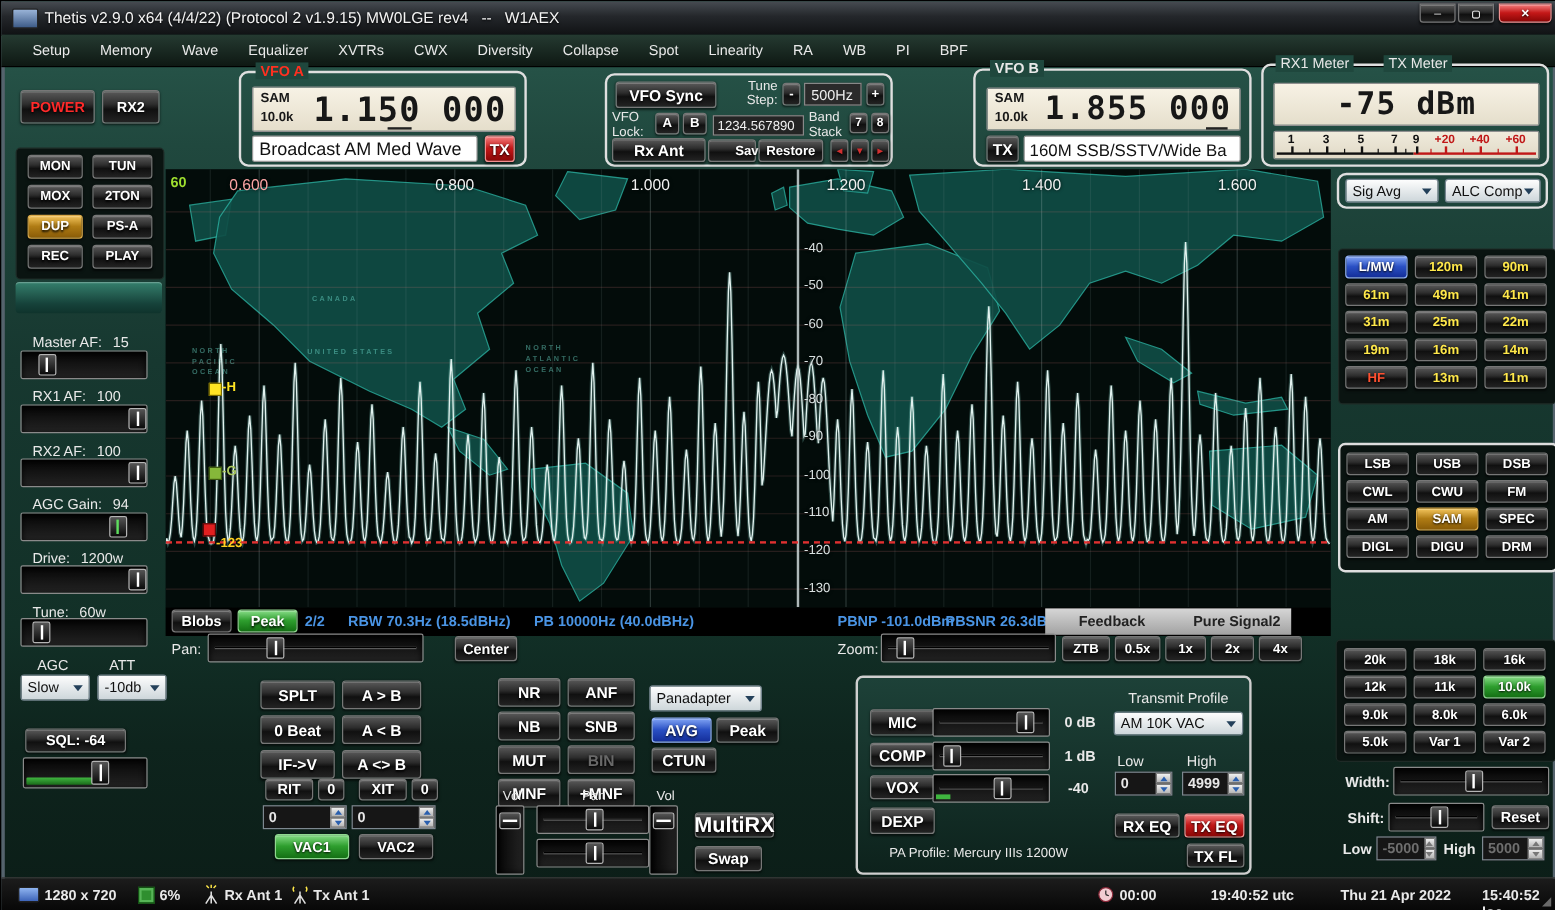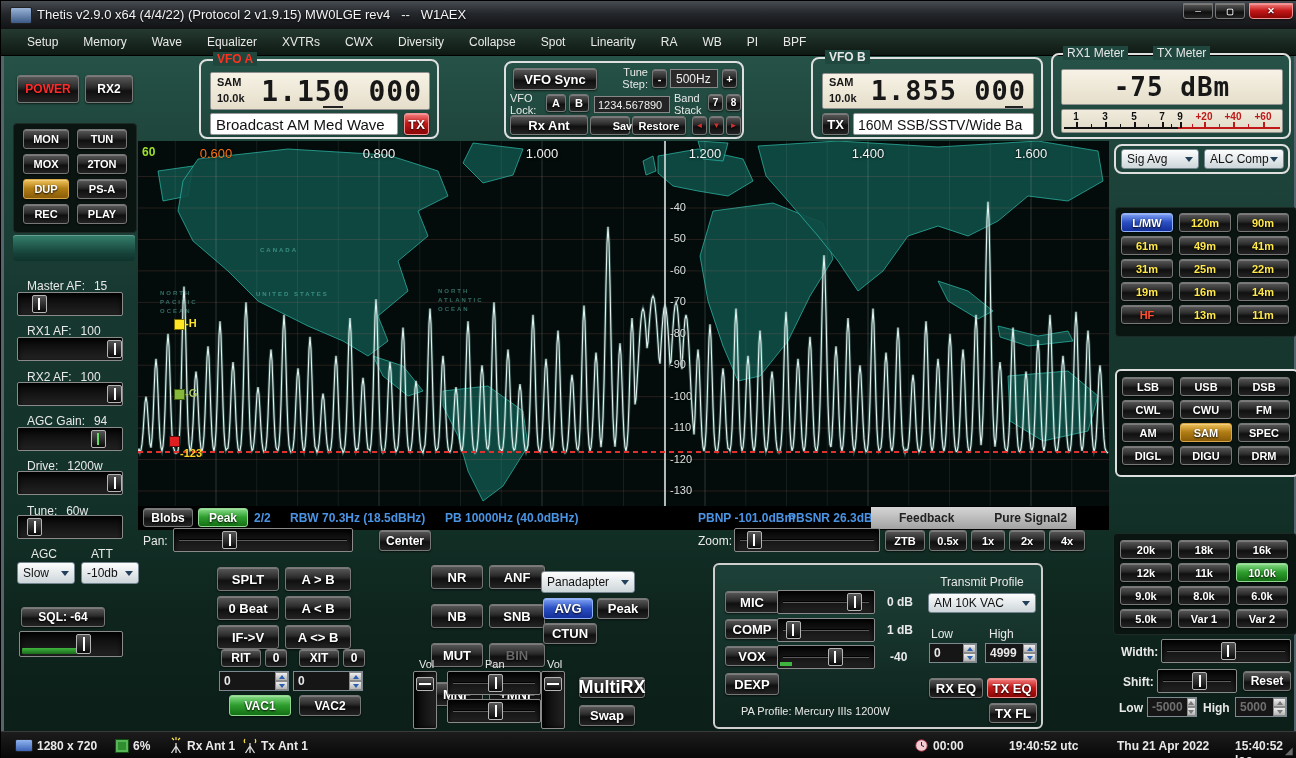--- a/index.html
+++ b/index.html
@@ -277,21 +277,21 @@
         <line x1="0" y1="255.664" x2="971" y2="255.664" stroke="rgba(205,115,115,.18)" stroke-width="1"></line>
         <line x1="0" y1="287.108" x2="971" y2="287.108" stroke="rgba(205,115,115,.18)" stroke-width="1"></line>
         <line x1="0" y1="318.552" x2="971" y2="318.552" stroke="rgba(205,115,115,.18)" stroke-width="1"></line>
         <line x1="0" y1="349.996" x2="971" y2="349.996" stroke="rgba(205,115,115,.18)" stroke-width="1"></line>
         <polyline points="0,312.2 1,307.7 2,311.3 3,308.9 4,303.0 5,291.9 6,276.3 7,261.7 8,255.7 9,261.7 10,276.3 11,291.9 12,303.0 13,306.7 14,296.9 15,278.3 16,252.3 17,228.0 18,217.9 19,228.0 20,252.3 21,278.3 22,296.9 23,306.7 24,309.9 25,305.2 26,292.8 27,269.2 28,236.3 29,205.6 30,192.8 31,205.6 32,236.3 33,269.2 34,292.8 35,305.2 36,307.8 37,311.8 38,312.1 39,311.6 40,309.5 41,302.5 42,285.1 43,252.2 44,206.4 45,163.5 46,145.6 47,163.5 48,206.4 49,252.2 50,285.1 51,302.5 52,309.5 53,307.5 54,298.9 55,282.8 56,260.3 57,239.3 58,230.5 59,239.3 60,260.3 61,282.8 62,298.9 63,307.5 64,310.5 65,306.0 66,294.8 67,273.7 68,244.3 69,216.8 70,205.4 71,216.8 72,244.3 73,273.7 74,294.8 75,306.0 76,310.0 77,304.5 78,290.7 79,264.7 80,228.4 81,194.4 82,180.2 83,194.4 84,228.4 85,264.7 86,290.7 87,304.5 88,309.4 89,307.8 90,306.9 91,297.4 92,279.4 93,254.3 94,230.8 95,221.1 96,230.8 97,254.3 98,279.4 99,297.4 100,306.9 101,310.7 102,309.7 103,303.4 104,287.7 105,257.9 106,216.4 107,177.5 108,161.3 109,177.5 110,216.4 111,257.9 112,287.7 113,303.4 114,309.7 115,308.4 116,301.5 117,288.5 118,270.3 119,253.3 120,246.2 121,253.3 122,270.3 123,288.5 124,301.5 125,308.4 126,311.1 127,310.5 128,306.2 129,295.4 130,274.9 131,246.3 132,219.6 133,208.5 134,219.6 135,246.3 136,274.9 137,295.4 138,306.2 139,308.7 140,309.3 141,304.1 142,289.7 143,262.4 144,224.4 145,188.7 146,173.9 147,188.7 148,224.4 149,262.4 150,289.7 151,304.1 152,309.2 153,311.5 154,310.8 155,307.3 156,298.4 157,281.7 158,258.3 159,236.5 160,227.4 161,236.5 162,258.3 163,281.7 164,298.4 165,307.3 166,310.3 167,305.4 168,293.3 169,270.3 170,238.3 171,208.4 172,195.9 173,208.4 174,238.3 175,270.3 176,293.3 177,305.4 178,308.0 179,311.3 180,308.8 181,302.5 182,290.7 183,274.3 184,258.9 185,252.5 186,258.9 187,274.3 188,290.7 189,302.5 190,308.8 191,311.3 192,310.6 193,306.5 194,296.4 195,277.1 196,250.3 197,225.2 198,214.8 199,225.2 200,250.3 201,277.1 202,296.4 203,306.5 204,307.9 205,311.7 206,310.0 207,304.3 208,290.2 209,263.5 210,226.4 211,191.5 212,177.1 213,191.5 214,226.4 215,263.5 216,290.2 217,304.3 218,310.0 219,307.7 220,307.8 221,300.0 222,285.1 223,264.3 224,244.9 225,236.8 226,244.9 227,264.3 228,285.1 229,300.0 230,307.8 231,308.4 232,309.7 233,303.2 234,287.2 235,256.7 236,214.4 237,174.7 238,158.2 239,174.7 240,214.4 241,256.7 242,287.2 243,303.2 244,309.7 245,311.7 246,310.6 247,306.9 248,297.4 249,279.4 250,254.3 251,230.8 252,221.1 253,230.8 254,254.3 255,279.4 256,297.4 257,306.9 258,310.7 259,308.7 260,304.9 261,291.8 262,266.9 263,232.3 264,200.0 265,186.5 266,200.0 267,232.3 268,266.9 269,291.8 270,304.9 271,310.1 272,311.0 273,308.0 274,300.5 275,286.2 276,266.3 277,247.7 278,239.9 279,247.7 280,266.3 281,286.2 282,300.5 283,308.0 284,310.0 285,311.7 286,307.5 287,303.8 288,288.7 289,260.1 290,220.4 291,183.1 292,167.6 293,183.1 294,220.4 295,260.1 296,288.7 297,303.8 298,309.8 299,308.4 300,306.5 301,296.4 302,277.1 303,250.3 304,225.2 305,214.8 306,225.2 307,250.3 308,277.1 309,296.4 310,306.5 311,310.6 312,311.1 313,308.4 314,301.5 315,288.5 316,270.3 317,253.3 318,246.2 319,253.3 320,270.3 321,288.5 322,301.5 323,308.4 324,310.0 325,304.5 326,290.7 327,264.7 328,228.4 329,194.4 330,180.2 331,194.4 332,228.4 333,264.7 334,290.7 335,304.5 336,310.0 337,311.8 338,310.8 339,307.1 340,297.9 341,280.5 342,256.3 343,233.7 344,224.2 345,233.7 346,256.3 347,280.5 348,297.9 349,307.1 350,308.1 351,303.4 352,287.7 353,257.9 354,216.4 355,177.5 356,161.3 357,177.5 358,216.4 359,257.9 360,287.7 361,303.4 362,308.3 363,308.4 364,310.5 365,306.2 366,295.4 367,274.9 368,246.3 369,219.6 370,208.5 371,219.6 372,246.3 373,274.9 374,295.4 375,306.2 376,309.0 377,308.2 378,301.0 379,287.3 380,268.3 381,250.5 382,243.1 383,250.5 384,268.3 385,287.3 386,301.0 387,308.2 388,311.1 389,308.0 390,304.1 391,289.7 392,262.4 393,224.4 394,188.7 395,173.9 396,188.7 397,224.4 398,262.4 399,289.7 400,304.1 401,309.2 402,310.7 403,306.7 404,296.9 405,278.3 406,252.3 407,228.0 408,217.9 409,228.0 410,252.3 411,278.3 412,296.9 413,306.7 414,310.2 415,305.1 416,292.3 417,268.1 418,234.3 419,202.8 420,189.6 421,202.8 422,234.3 423,268.1 424,292.3 425,305.1 426,310.2 427,311.8 428,310.9 429,307.6 430,299.5 431,283.9 432,262.3 433,242.1 434,233.7 435,242.1 436,262.3 437,283.9 438,299.5 439,307.6 440,309.0 441,303.6 442,288.2 443,259.0 444,218.4 445,180.3 446,164.5 447,180.3 448,218.4 449,259.0 450,288.2 451,303.6 452,309.8 453,306.4 454,295.9 455,276.0 456,248.3 457,222.4 458,211.6 459,222.4 460,248.3 461,276.0 462,295.9 463,306.2 464,296.5 465,276.6 466,242.9 467,195.9 468,143.8 469,102.0 470,85.9 471,102.0 472,143.8 473,195.9 474,242.9 475,276.6 476,296.5 477,305.8 478,294.3 479,272.6 480,242.3 481,214.0 482,202.2 483,214.0 484,242.3 485,272.6 486,294.3 487,305.8 488,310.0 489,304.3 490,290.2 491,263.5 492,226.4 493,191.5 494,177.1 495,191.5 496,226.4 497,263.5 498,258.0 499,241.9 500,224.5 501,207.2 502,191.4 503,178.7 504,170.5 505,167.6 506,170.5 507,178.7 508,191.4 509,207.2 510,201.2 511,186.4 512,173.5 513,163.5 514,157.2 515,155.0 516,157.2 517,163.5 518,173.5 519,186.4 520,201.2 521,216.9 522,222.6 523,204.9 524,188.8 525,175.8 526,167.4 527,164.5 528,167.4 529,175.8 530,188.8 531,204.9 532,222.6 533,220.7 534,202.7 535,186.2 536,172.9 537,164.3 538,161.3 539,164.3 540,172.9 541,186.2 542,202.7 543,220.7 544,228.3 545,207.8 546,190.2 547,178.2 548,173.9 549,178.2 550,190.2 551,207.8 552,228.3 553,248.9 554,267.3 555,282.3 556,293.5 557,274.9 558,246.3 559,219.6 560,208.5 561,219.6 562,246.3 563,274.9 564,295.4 565,306.2 566,310.1 567,304.7 568,291.3 569,265.8 570,230.3 571,197.2 572,183.3 573,197.2 574,230.3 575,265.8 576,291.3 577,304.7 578,310.1 579,310.8 580,307.3 581,298.4 582,281.7 583,258.3 584,236.5 585,227.4 586,236.5 587,258.3 588,281.7 589,298.4 590,307.3 591,307.9 592,309.8 593,303.8 594,288.7 595,260.1 596,220.4 597,183.1 598,167.6 599,183.1 600,220.4 601,260.1 602,288.7 603,303.8 604,309.8 605,306.5 606,296.4 607,277.1 608,250.3 609,225.2 610,214.8 611,225.2 612,250.3 613,277.1 614,296.4 615,306.5 616,310.2 617,305.1 618,292.3 619,268.1 620,234.3 621,202.8 622,189.6 623,202.8 624,234.3 625,268.1 626,292.3 627,305.1 628,310.2 629,307.5 630,298.9 631,282.8 632,260.3 633,239.3 634,230.5 635,239.3 636,260.3 637,282.8 638,298.9 639,307.5 640,310.9 641,311.7 642,309.9 643,304.0 644,289.2 645,261.3 646,222.4 647,185.9 648,170.8 649,185.9 650,222.4 651,261.3 652,289.2 653,304.0 654,309.9 655,306.7 656,296.9 657,278.3 658,252.3 659,228.0 660,217.9 661,228.0 662,252.3 663,278.3 664,296.9 665,306.7 666,310.3 667,305.4 668,293.3 669,270.3 670,238.3 671,208.4 672,195.9 673,208.4 674,238.3 675,270.3 676,293.3 677,305.4 678,309.6 679,309.4 680,303.6 681,289.6 682,262.9 683,221.6 684,172.3 685,130.6 686,114.2 687,130.6 688,172.3 689,221.6 690,262.9 691,289.6 692,303.6 693,306.0 694,294.8 695,273.7 696,244.3 697,216.8 698,205.4 699,216.8 700,244.3 701,273.7 702,294.8 703,306.0 704,310.0 705,304.3 706,290.2 707,263.5 708,226.4 709,191.5 710,177.1 711,191.5 712,226.4 713,263.5 714,290.2 715,304.3 716,310.0 717,307.1 718,297.9 719,280.5 720,256.3 721,233.7 722,224.2 723,233.7 724,256.3 725,280.5 726,297.9 727,307.1 728,310.8 729,309.8 730,303.8 731,288.7 732,260.1 733,220.4 734,183.1 735,167.6 736,183.1 737,220.4 738,260.1 739,288.7 740,303.8 741,309.8 742,308.2 743,306.4 744,295.9 745,276.0 746,248.3 747,222.4 748,211.6 749,222.4 750,248.3 751,276.0 752,295.9 753,306.4 754,310.1 755,304.9 756,291.8 757,266.9 758,232.3 759,200.0 760,186.5 761,200.0 762,232.3 763,266.9 764,291.8 765,304.9 766,308.6 767,311.8 768,308.4 769,309.2 770,307.6 771,299.5 772,283.9 773,262.3 774,242.1 775,233.7 776,242.1 777,262.3 778,283.9 779,299.5 780,307.6 781,310.9 782,309.1 783,304.5 784,290.7 785,264.7 786,228.4 787,194.4 788,180.2 789,194.4 790,228.4 791,264.7 792,290.7 793,304.5 794,310.0 795,306.7 796,296.9 797,278.3 798,252.3 799,228.0 800,217.9 801,228.0 802,252.3 803,278.3 804,296.9 805,306.7 806,310.2 807,305.2 808,292.8 809,269.2 810,236.3 811,205.6 812,192.8 813,205.6 814,236.3 815,269.2 816,292.8 817,305.2 818,310.2 819,310.5 820,306.2 821,295.4 822,274.9 823,246.3 824,219.6 825,208.5 826,219.6 827,246.3 828,274.9 829,295.4 830,306.2 831,310.5 832,309.9 833,304.1 834,289.7 835,262.4 836,224.4 837,188.7 838,173.9 839,188.7 840,224.4 841,262.4 842,289.7 843,304.1 844,294.7 845,272.7 846,235.2 847,183.0 848,125.1 849,78.6 850,60.7 851,78.6 852,125.1 853,183.0 854,235.2 855,272.7 856,294.7 857,305.6 858,297.4 859,279.4 860,254.3 861,230.8 862,221.1 863,230.8 864,254.3 865,279.4 866,297.4 867,306.9 868,309.2 869,310.1 870,304.9 871,291.8 872,266.9 873,232.3 874,200.0 875,186.5 876,200.0 877,232.3 878,266.9 879,291.8 880,304.9 881,310.1 882,310.9 883,307.5 884,298.9 885,282.8 886,260.3 887,239.3 888,230.5 889,239.3 890,260.3 891,282.8 892,298.9 893,307.5 894,308.9 895,305.6 896,293.8 897,271.5 898,240.3 899,211.2 900,199.1 901,211.2 902,240.3 903,271.5 904,293.8 905,305.6 906,309.9 907,304.1 908,289.7 909,262.4 910,224.4 911,188.7 912,173.9 913,188.7 914,224.4 915,262.4 916,289.7 917,304.1 918,309.9 919,310.6 920,306.5 921,296.4 922,277.1 923,250.3 924,225.2 925,214.8 926,225.2 927,250.3 928,277.1 929,296.4 930,306.5 931,310.6 932,309.9 933,304.0 934,289.2 935,261.3 936,222.4 937,185.9 938,170.8 939,185.9 940,222.4 941,261.3 942,289.2 943,304.0 944,309.9 945,305.1 946,292.3 947,268.1 948,234.3 949,202.8 950,189.6 951,202.8 952,234.3 953,268.1 954,292.3 955,305.1 956,310.2 957,307.1 958,297.9 959,280.5 960,256.3 961,233.7 962,224.2 963,233.7 964,256.3 965,280.5 966,297.9 967,307.1 968,309.7 969,311.2 970,312.2" fill="none" stroke="rgba(140,215,205,.28)" stroke-width="3"></polyline>
         <polyline points="0,312.2 1,307.7 2,311.3 3,308.9 4,303.0 5,291.9 6,276.3 7,261.7 8,255.7 9,261.7 10,276.3 11,291.9 12,303.0 13,306.7 14,296.9 15,278.3 16,252.3 17,228.0 18,217.9 19,228.0 20,252.3 21,278.3 22,296.9 23,306.7 24,309.9 25,305.2 26,292.8 27,269.2 28,236.3 29,205.6 30,192.8 31,205.6 32,236.3 33,269.2 34,292.8 35,305.2 36,307.8 37,311.8 38,312.1 39,311.6 40,309.5 41,302.5 42,285.1 43,252.2 44,206.4 45,163.5 46,145.6 47,163.5 48,206.4 49,252.2 50,285.1 51,302.5 52,309.5 53,307.5 54,298.9 55,282.8 56,260.3 57,239.3 58,230.5 59,239.3 60,260.3 61,282.8 62,298.9 63,307.5 64,310.5 65,306.0 66,294.8 67,273.7 68,244.3 69,216.8 70,205.4 71,216.8 72,244.3 73,273.7 74,294.8 75,306.0 76,310.0 77,304.5 78,290.7 79,264.7 80,228.4 81,194.4 82,180.2 83,194.4 84,228.4 85,264.7 86,290.7 87,304.5 88,309.4 89,307.8 90,306.9 91,297.4 92,279.4 93,254.3 94,230.8 95,221.1 96,230.8 97,254.3 98,279.4 99,297.4 100,306.9 101,310.7 102,309.7 103,303.4 104,287.7 105,257.9 106,216.4 107,177.5 108,161.3 109,177.5 110,216.4 111,257.9 112,287.7 113,303.4 114,309.7 115,308.4 116,301.5 117,288.5 118,270.3 119,253.3 120,246.2 121,253.3 122,270.3 123,288.5 124,301.5 125,308.4 126,311.1 127,310.5 128,306.2 129,295.4 130,274.9 131,246.3 132,219.6 133,208.5 134,219.6 135,246.3 136,274.9 137,295.4 138,306.2 139,308.7 140,309.3 141,304.1 142,289.7 143,262.4 144,224.4 145,188.7 146,173.9 147,188.7 148,224.4 149,262.4 150,289.7 151,304.1 152,309.2 153,311.5 154,310.8 155,307.3 156,298.4 157,281.7 158,258.3 159,236.5 160,227.4 161,236.5 162,258.3 163,281.7 164,298.4 165,307.3 166,310.3 167,305.4 168,293.3 169,270.3 170,238.3 171,208.4 172,195.9 173,208.4 174,238.3 175,270.3 176,293.3 177,305.4 178,308.0 179,311.3 180,308.8 181,302.5 182,290.7 183,274.3 184,258.9 185,252.5 186,258.9 187,274.3 188,290.7 189,302.5 190,308.8 191,311.3 192,310.6 193,306.5 194,296.4 195,277.1 196,250.3 197,225.2 198,214.8 199,225.2 200,250.3 201,277.1 202,296.4 203,306.5 204,307.9 205,311.7 206,310.0 207,304.3 208,290.2 209,263.5 210,226.4 211,191.5 212,177.1 213,191.5 214,226.4 215,263.5 216,290.2 217,304.3 218,310.0 219,307.7 220,307.8 221,300.0 222,285.1 223,264.3 224,244.9 225,236.8 226,244.9 227,264.3 228,285.1 229,300.0 230,307.8 231,308.4 232,309.7 233,303.2 234,287.2 235,256.7 236,214.4 237,174.7 238,158.2 239,174.7 240,214.4 241,256.7 242,287.2 243,303.2 244,309.7 245,311.7 246,310.6 247,306.9 248,297.4 249,279.4 250,254.3 251,230.8 252,221.1 253,230.8 254,254.3 255,279.4 256,297.4 257,306.9 258,310.7 259,308.7 260,304.9 261,291.8 262,266.9 263,232.3 264,200.0 265,186.5 266,200.0 267,232.3 268,266.9 269,291.8 270,304.9 271,310.1 272,311.0 273,308.0 274,300.5 275,286.2 276,266.3 277,247.7 278,239.9 279,247.7 280,266.3 281,286.2 282,300.5 283,308.0 284,310.0 285,311.7 286,307.5 287,303.8 288,288.7 289,260.1 290,220.4 291,183.1 292,167.6 293,183.1 294,220.4 295,260.1 296,288.7 297,303.8 298,309.8 299,308.4 300,306.5 301,296.4 302,277.1 303,250.3 304,225.2 305,214.8 306,225.2 307,250.3 308,277.1 309,296.4 310,306.5 311,310.6 312,311.1 313,308.4 314,301.5 315,288.5 316,270.3 317,253.3 318,246.2 319,253.3 320,270.3 321,288.5 322,301.5 323,308.4 324,310.0 325,304.5 326,290.7 327,264.7 328,228.4 329,194.4 330,180.2 331,194.4 332,228.4 333,264.7 334,290.7 335,304.5 336,310.0 337,311.8 338,310.8 339,307.1 340,297.9 341,280.5 342,256.3 343,233.7 344,224.2 345,233.7 346,256.3 347,280.5 348,297.9 349,307.1 350,308.1 351,303.4 352,287.7 353,257.9 354,216.4 355,177.5 356,161.3 357,177.5 358,216.4 359,257.9 360,287.7 361,303.4 362,308.3 363,308.4 364,310.5 365,306.2 366,295.4 367,274.9 368,246.3 369,219.6 370,208.5 371,219.6 372,246.3 373,274.9 374,295.4 375,306.2 376,309.0 377,308.2 378,301.0 379,287.3 380,268.3 381,250.5 382,243.1 383,250.5 384,268.3 385,287.3 386,301.0 387,308.2 388,311.1 389,308.0 390,304.1 391,289.7 392,262.4 393,224.4 394,188.7 395,173.9 396,188.7 397,224.4 398,262.4 399,289.7 400,304.1 401,309.2 402,310.7 403,306.7 404,296.9 405,278.3 406,252.3 407,228.0 408,217.9 409,228.0 410,252.3 411,278.3 412,296.9 413,306.7 414,310.2 415,305.1 416,292.3 417,268.1 418,234.3 419,202.8 420,189.6 421,202.8 422,234.3 423,268.1 424,292.3 425,305.1 426,310.2 427,311.8 428,310.9 429,307.6 430,299.5 431,283.9 432,262.3 433,242.1 434,233.7 435,242.1 436,262.3 437,283.9 438,299.5 439,307.6 440,309.0 441,303.6 442,288.2 443,259.0 444,218.4 445,180.3 446,164.5 447,180.3 448,218.4 449,259.0 450,288.2 451,303.6 452,309.8 453,306.4 454,295.9 455,276.0 456,248.3 457,222.4 458,211.6 459,222.4 460,248.3 461,276.0 462,295.9 463,306.2 464,296.5 465,276.6 466,242.9 467,195.9 468,143.8 469,102.0 470,85.9 471,102.0 472,143.8 473,195.9 474,242.9 475,276.6 476,296.5 477,305.8 478,294.3 479,272.6 480,242.3 481,214.0 482,202.2 483,214.0 484,242.3 485,272.6 486,294.3 487,305.8 488,310.0 489,304.3 490,290.2 491,263.5 492,226.4 493,191.5 494,177.1 495,191.5 496,226.4 497,263.5 498,258.0 499,241.9 500,224.5 501,207.2 502,191.4 503,178.7 504,170.5 505,167.6 506,170.5 507,178.7 508,191.4 509,207.2 510,201.2 511,186.4 512,173.5 513,163.5 514,157.2 515,155.0 516,157.2 517,163.5 518,173.5 519,186.4 520,201.2 521,216.9 522,222.6 523,204.9 524,188.8 525,175.8 526,167.4 527,164.5 528,167.4 529,175.8 530,188.8 531,204.9 532,222.6 533,220.7 534,202.7 535,186.2 536,172.9 537,164.3 538,161.3 539,164.3 540,172.9 541,186.2 542,202.7 543,220.7 544,228.3 545,207.8 546,190.2 547,178.2 548,173.9 549,178.2 550,190.2 551,207.8 552,228.3 553,248.9 554,267.3 555,282.3 556,293.5 557,274.9 558,246.3 559,219.6 560,208.5 561,219.6 562,246.3 563,274.9 564,295.4 565,306.2 566,310.1 567,304.7 568,291.3 569,265.8 570,230.3 571,197.2 572,183.3 573,197.2 574,230.3 575,265.8 576,291.3 577,304.7 578,310.1 579,310.8 580,307.3 581,298.4 582,281.7 583,258.3 584,236.5 585,227.4 586,236.5 587,258.3 588,281.7 589,298.4 590,307.3 591,307.9 592,309.8 593,303.8 594,288.7 595,260.1 596,220.4 597,183.1 598,167.6 599,183.1 600,220.4 601,260.1 602,288.7 603,303.8 604,309.8 605,306.5 606,296.4 607,277.1 608,250.3 609,225.2 610,214.8 611,225.2 612,250.3 613,277.1 614,296.4 615,306.5 616,310.2 617,305.1 618,292.3 619,268.1 620,234.3 621,202.8 622,189.6 623,202.8 624,234.3 625,268.1 626,292.3 627,305.1 628,310.2 629,307.5 630,298.9 631,282.8 632,260.3 633,239.3 634,230.5 635,239.3 636,260.3 637,282.8 638,298.9 639,307.5 640,310.9 641,311.7 642,309.9 643,304.0 644,289.2 645,261.3 646,222.4 647,185.9 648,170.8 649,185.9 650,222.4 651,261.3 652,289.2 653,304.0 654,309.9 655,306.7 656,296.9 657,278.3 658,252.3 659,228.0 660,217.9 661,228.0 662,252.3 663,278.3 664,296.9 665,306.7 666,310.3 667,305.4 668,293.3 669,270.3 670,238.3 671,208.4 672,195.9 673,208.4 674,238.3 675,270.3 676,293.3 677,305.4 678,309.6 679,309.4 680,303.6 681,289.6 682,262.9 683,221.6 684,172.3 685,130.6 686,114.2 687,130.6 688,172.3 689,221.6 690,262.9 691,289.6 692,303.6 693,306.0 694,294.8 695,273.7 696,244.3 697,216.8 698,205.4 699,216.8 700,244.3 701,273.7 702,294.8 703,306.0 704,310.0 705,304.3 706,290.2 707,263.5 708,226.4 709,191.5 710,177.1 711,191.5 712,226.4 713,263.5 714,290.2 715,304.3 716,310.0 717,307.1 718,297.9 719,280.5 720,256.3 721,233.7 722,224.2 723,233.7 724,256.3 725,280.5 726,297.9 727,307.1 728,310.8 729,309.8 730,303.8 731,288.7 732,260.1 733,220.4 734,183.1 735,167.6 736,183.1 737,220.4 738,260.1 739,288.7 740,303.8 741,309.8 742,308.2 743,306.4 744,295.9 745,276.0 746,248.3 747,222.4 748,211.6 749,222.4 750,248.3 751,276.0 752,295.9 753,306.4 754,310.1 755,304.9 756,291.8 757,266.9 758,232.3 759,200.0 760,186.5 761,200.0 762,232.3 763,266.9 764,291.8 765,304.9 766,308.6 767,311.8 768,308.4 769,309.2 770,307.6 771,299.5 772,283.9 773,262.3 774,242.1 775,233.7 776,242.1 777,262.3 778,283.9 779,299.5 780,307.6 781,310.9 782,309.1 783,304.5 784,290.7 785,264.7 786,228.4 787,194.4 788,180.2 789,194.4 790,228.4 791,264.7 792,290.7 793,304.5 794,310.0 795,306.7 796,296.9 797,278.3 798,252.3 799,228.0 800,217.9 801,228.0 802,252.3 803,278.3 804,296.9 805,306.7 806,310.2 807,305.2 808,292.8 809,269.2 810,236.3 811,205.6 812,192.8 813,205.6 814,236.3 815,269.2 816,292.8 817,305.2 818,310.2 819,310.5 820,306.2 821,295.4 822,274.9 823,246.3 824,219.6 825,208.5 826,219.6 827,246.3 828,274.9 829,295.4 830,306.2 831,310.5 832,309.9 833,304.1 834,289.7 835,262.4 836,224.4 837,188.7 838,173.9 839,188.7 840,224.4 841,262.4 842,289.7 843,304.1 844,294.7 845,272.7 846,235.2 847,183.0 848,125.1 849,78.6 850,60.7 851,78.6 852,125.1 853,183.0 854,235.2 855,272.7 856,294.7 857,305.6 858,297.4 859,279.4 860,254.3 861,230.8 862,221.1 863,230.8 864,254.3 865,279.4 866,297.4 867,306.9 868,309.2 869,310.1 870,304.9 871,291.8 872,266.9 873,232.3 874,200.0 875,186.5 876,200.0 877,232.3 878,266.9 879,291.8 880,304.9 881,310.1 882,310.9 883,307.5 884,298.9 885,282.8 886,260.3 887,239.3 888,230.5 889,239.3 890,260.3 891,282.8 892,298.9 893,307.5 894,308.9 895,305.6 896,293.8 897,271.5 898,240.3 899,211.2 900,199.1 901,211.2 902,240.3 903,271.5 904,293.8 905,305.6 906,309.9 907,304.1 908,289.7 909,262.4 910,224.4 911,188.7 912,173.9 913,188.7 914,224.4 915,262.4 916,289.7 917,304.1 918,309.9 919,310.6 920,306.5 921,296.4 922,277.1 923,250.3 924,225.2 925,214.8 926,225.2 927,250.3 928,277.1 929,296.4 930,306.5 931,310.6 932,309.9 933,304.0 934,289.2 935,261.3 936,222.4 937,185.9 938,170.8 939,185.9 940,222.4 941,261.3 942,289.2 943,304.0 944,309.9 945,305.1 946,292.3 947,268.1 948,234.3 949,202.8 950,189.6 951,202.8 952,234.3 953,268.1 954,292.3 955,305.1 956,310.2 957,307.1 958,297.9 959,280.5 960,256.3 961,233.7 962,224.2 963,233.7 964,256.3 965,280.5 966,297.9 967,307.1 968,309.7 969,311.2 970,312.2" fill="none" stroke="#e2f2ef" stroke-width="1.1"></polyline>
       </svg>
     <div class="abs" style="left:526px;top:0;width:2px;height:365px;background:rgba(205,215,215,.85);"></div>
     <div class="abs" style="left:0;top:310px;width:971px;height:2px;background:repeating-linear-gradient(90deg,#e03030 0 5px,transparent 5px 9px);"></div>
     <span class="abs" style="left:4px;top:4px;color:#9fe02f;font-weight:700;font-size:12px;">60</span>
-    <span class="abs" style="left:53px;top:5px;width:50px;text-align:center;color:#f97316;font-size:13px;text-shadow:0 0 3px #000;">0.600</span>
+    <span class="abs" style="left:53px;top:5px;width:50px;color:#fca5a5;font-size:13px;text-shadow:0 0 3px #000;">0.600</span>
     <span class="abs" style="left:216px;top:5px;width:50px;text-align:center;color:#f2f2f2;font-size:13px;text-shadow:0 0 3px #000;">0.800</span>
     <span class="abs" style="left:379px;top:5px;width:50px;text-align:center;color:#f2f2f2;font-size:13px;text-shadow:0 0 3px #000;">1.000</span>
     <span class="abs" style="left:542px;top:5px;width:50px;text-align:center;color:#f2f2f2;font-size:13px;text-shadow:0 0 3px #000;">1.200</span>
     <span class="abs" style="left:705px;top:5px;width:50px;text-align:center;color:#f2f2f2;font-size:13px;text-shadow:0 0 3px #000;">1.400</span>
     <span class="abs" style="left:868px;top:5px;width:50px;text-align:center;color:#f2f2f2;font-size:13px;text-shadow:0 0 3px #000;">1.600</span>
     <span class="abs db-l" style="left: 532px; top: 60px; color: rgb(216, 224, 224); font-size: 11px; text-shadow: rgb(0, 0, 0) 0px 0px 3px;">-40</span>
     <span class="abs db-l" style="left: 532px; top: 91px; color: rgb(216, 224, 224); font-size: 11px; text-shadow: rgb(0, 0, 0) 0px 0px 3px;">-50</span>
     <span class="abs db-l" style="left: 532px; top: 123px; color: rgb(216, 224, 224); font-size: 11px; text-shadow: rgb(0, 0, 0) 0px 0px 3px;">-60</span>
     <span class="abs db-l" style="left: 532px; top: 154px; color: rgb(216, 224, 224); font-size: 11px; text-shadow: rgb(0, 0, 0) 0px 0px 3px;">-70</span>
     <span class="abs db-l" style="left: 532px; top: 186px; color: rgb(216, 224, 224); font-size: 11px; text-shadow: rgb(0, 0, 0) 0px 0px 3px;">-80</span>
@@ -440,21 +440,21 @@
   <div class="abs spin" style="left:292px;top:670px;width:70px;height:20px;">
       <div class="val">0</div>
       <div class="arrs">
         <div class="up"></div>
         <div class="dn"></div>
       </div>
     </div>
   <div class="abs btn green" style="left:228px;top:694px;width:62px;height:21px;font-size:12px;">VAC1</div>
   <div class="abs btn" style="left:298px;top:694px;width:62px;height:21px;font-size:12px;">VAC2</div>
 
-  <div class="abs" style="left:430px;top:564px;display:grid;grid-template-columns:52px 56px;grid-auto-rows:24px;gap:15px 6px;">
+  <div class="abs" style="left:414px;top:564px;display:grid;grid-template-columns:52px 56px;grid-auto-rows:24px;gap:4px 6px;">
     <div class="btn" style="font-size:13px;">NR</div>
     <div class="btn" style="font-size:13px;">ANF</div>
     <div class="btn" style="font-size:13px;">NB</div>
     <div class="btn" style="font-size:13px;">SNB</div>
     <div class="btn" style="font-size:13px;">MUT</div>
     <div class="btn dis" style="font-size:13px;">BIN</div>
     <div class="btn" style="font-size:13px;">MNF</div>
     <div class="btn" style="font-size:13px;">+MNF</div>
   </div>
   <div class="abs dd" style="left:540px;top:570px;width:94px;height:22px;">

